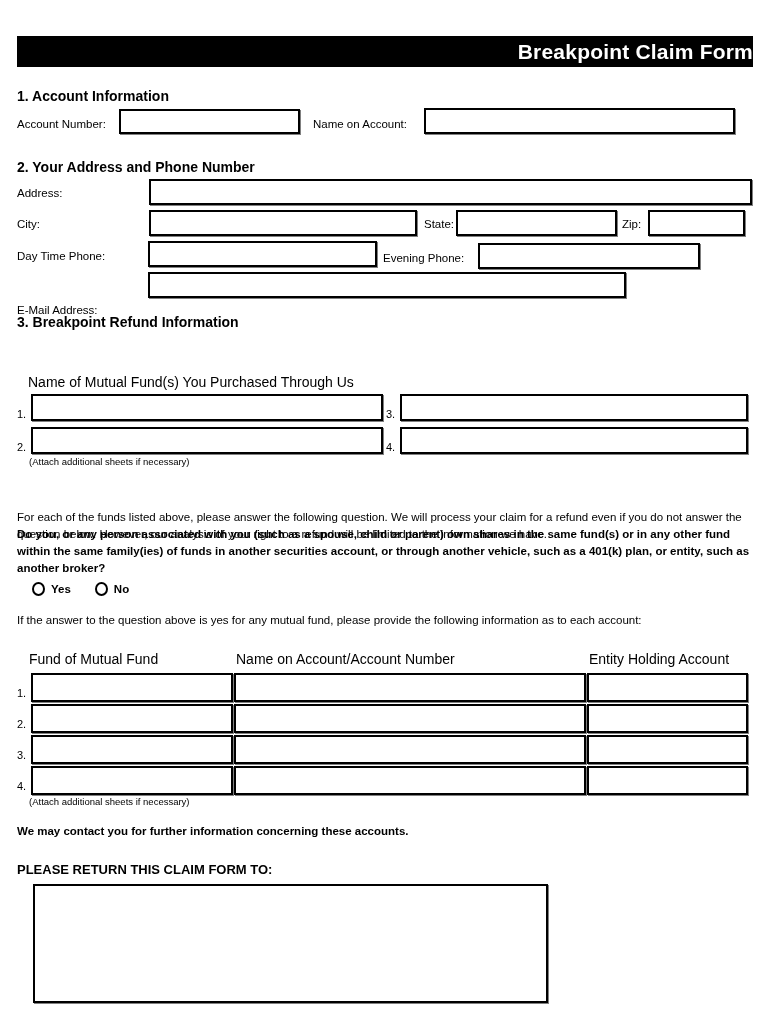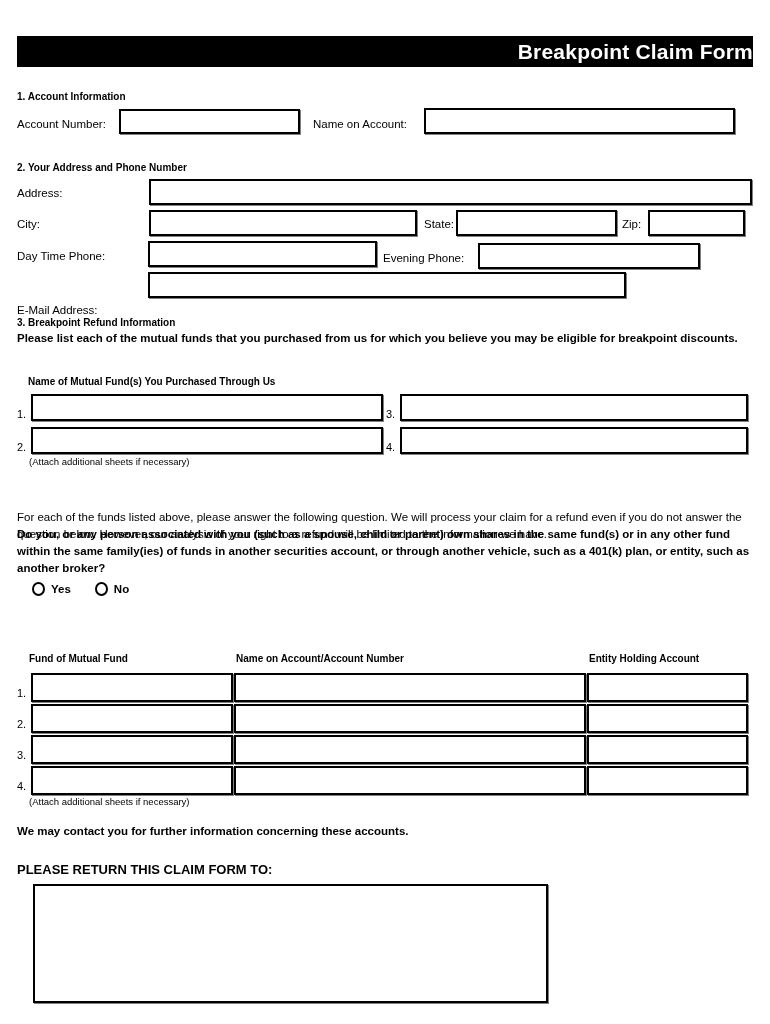--- a/index.html
+++ b/index.html
@@ -40,21 +40,21 @@
     color: #ffffff;
     font-size: 21px;
     font-weight: bold;
     letter-spacing: 0.2px;
     line-height: 1;
   }
 
   
   .section-head {
     position: absolute;
-    font-size: 10px;
+    font-size: 14px;
     font-weight: bold;
     line-height: 15px;
     white-space: nowrap;
   }
   .label {
     position: absolute;
     font-size: 11.5px;
     line-height: 14px;
     white-space: nowrap;
   }
@@ -67,22 +67,22 @@
     font-weight: bold;
   }
   .small-note {
     position: absolute;
     font-size: 9.5px;
     line-height: 12px;
     white-space: nowrap;
   }
   .col-head {
     position: absolute;
-    font-size: 10px;
-    font-weight: bold;
+    font-size: 14px;
+    font-weight: normal;
     line-height: 14px;
     white-space: nowrap;
   }
   .row-num {
     position: absolute;
     font-size: 11px;
     line-height: 12px;
     text-align: left;
   }
 
@@ -160,21 +160,20 @@
   <div class="box thick" style="left:148px; top:241px; width:229px; height:26px;"></div>
 
   <div class="label" style="left:383px; top:251px;">Evening Phone:</div>
   <div class="box thick" style="left:478px; top:243px; width:222px; height:26px;"></div>
 
   <div class="label" style="left:17px; top:292px;margin-top:11px;">E-Mail Address:</div>
   <div class="box thick" style="left:148px; top:272px; width:478px; height:26px;"></div>
 
   <div class="section-head" style="left:17px; top:315px;">3. Breakpoint Refund Information</div>
 
-  <div class="body-text bold" style="left:17px; top:330px; width:738px;">Please list each of the mutual funds that you purchased from us for which you believe you may be eligible for breakpoint discounts.</div>
 
   <div class="col-head" style="left:28px; top:375px;">Name of Mutual Fund(s) You Purchased Through Us</div>
 
   <div class="row-num" style="left:17px; top:408px;">1.</div>
   <div class="box thick" style="left:31px; top:394px; width:352px; height:27px;"></div>
   <div class="row-num" style="left:386px; top:408px;">3.</div>
   <div class="box thick" style="left:400px; top:394px; width:348px; height:27px;"></div>
 
   <div class="row-num" style="left:17px; top:441px;">2.</div>
   <div class="box thick" style="left:31px; top:427px; width:352px; height:27px;"></div>
@@ -191,20 +190,21 @@
     <div class="radio-opt">
       <span class="radio-circle"></span>
       <span class="radio-label">Yes</span>
     </div>
     <div class="radio-opt">
       <span class="radio-circle"></span>
       <span class="radio-label">No</span>
     </div>
   </div>
 
+  <div class="body-text" style="left:17px; top:612px; width:740px;">If the answer to the question above is yes for any mutual fund, please provide the following information as to each account:</div>
 
   <div class="col-head" style="left:29px; top:652px;">Fund of Mutual Fund</div>
   <div class="col-head" style="left:236px; top:652px;">Name on Account/Account Number</div>
   <div class="col-head" style="left:589px; top:652px;">Entity Holding Account</div>
 
   <div class="row-num" style="left:17px; top:687px;">1.</div>
   <div class="box thick" style="left:31px; top:673px; width:202px; height:29px;"></div>
   <div class="box thick" style="left:234px; top:673px; width:352px; height:29px;"></div>
   <div class="box thick" style="left:587px; top:673px; width:161px; height:29px;"></div>
 

